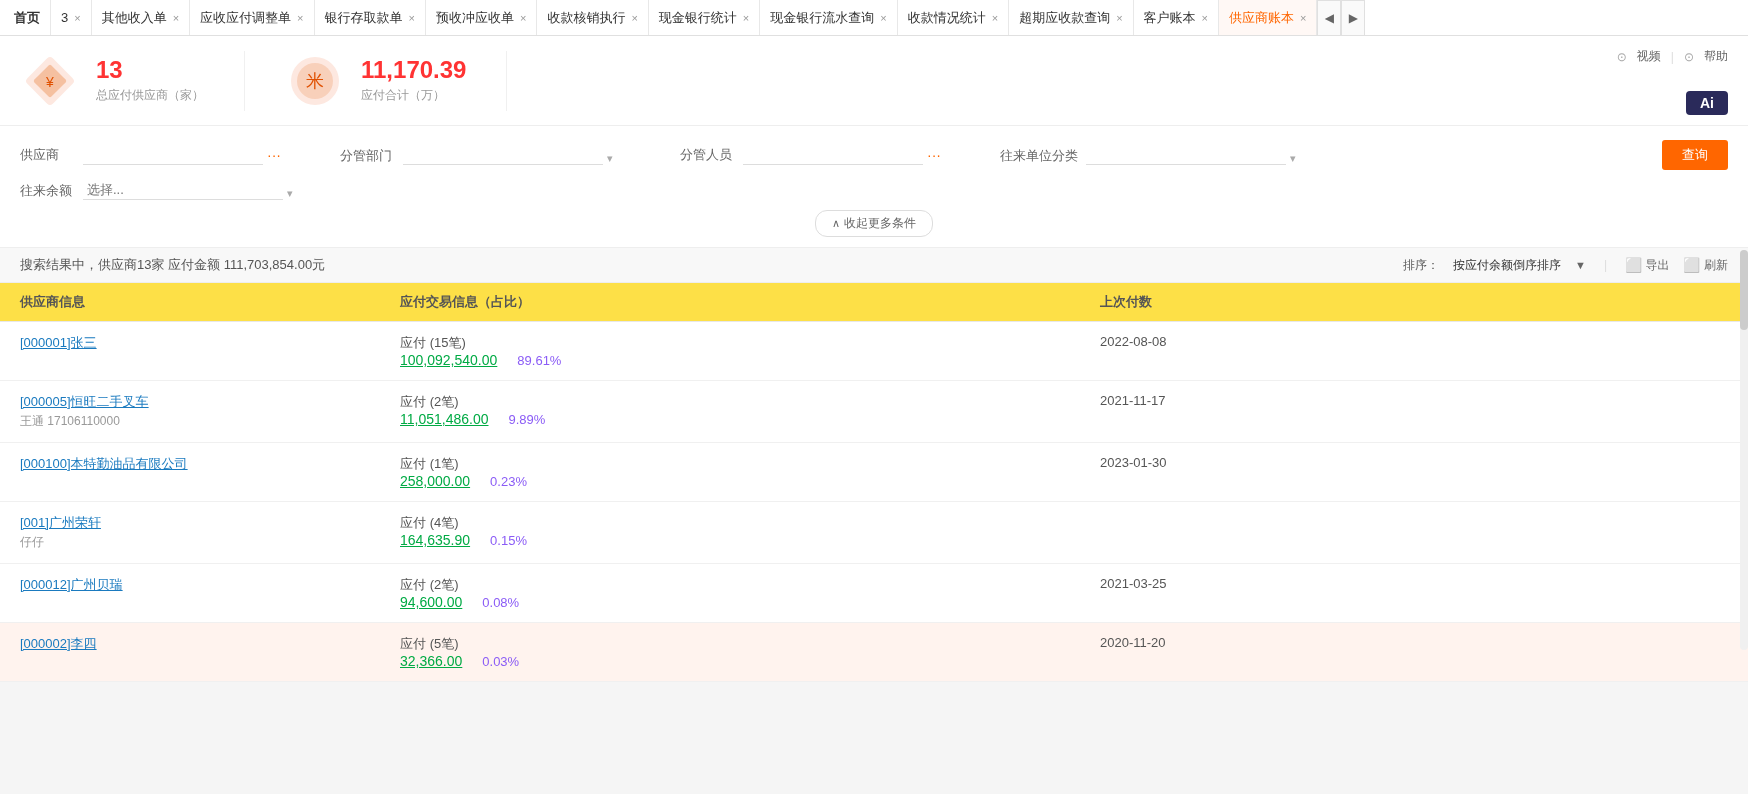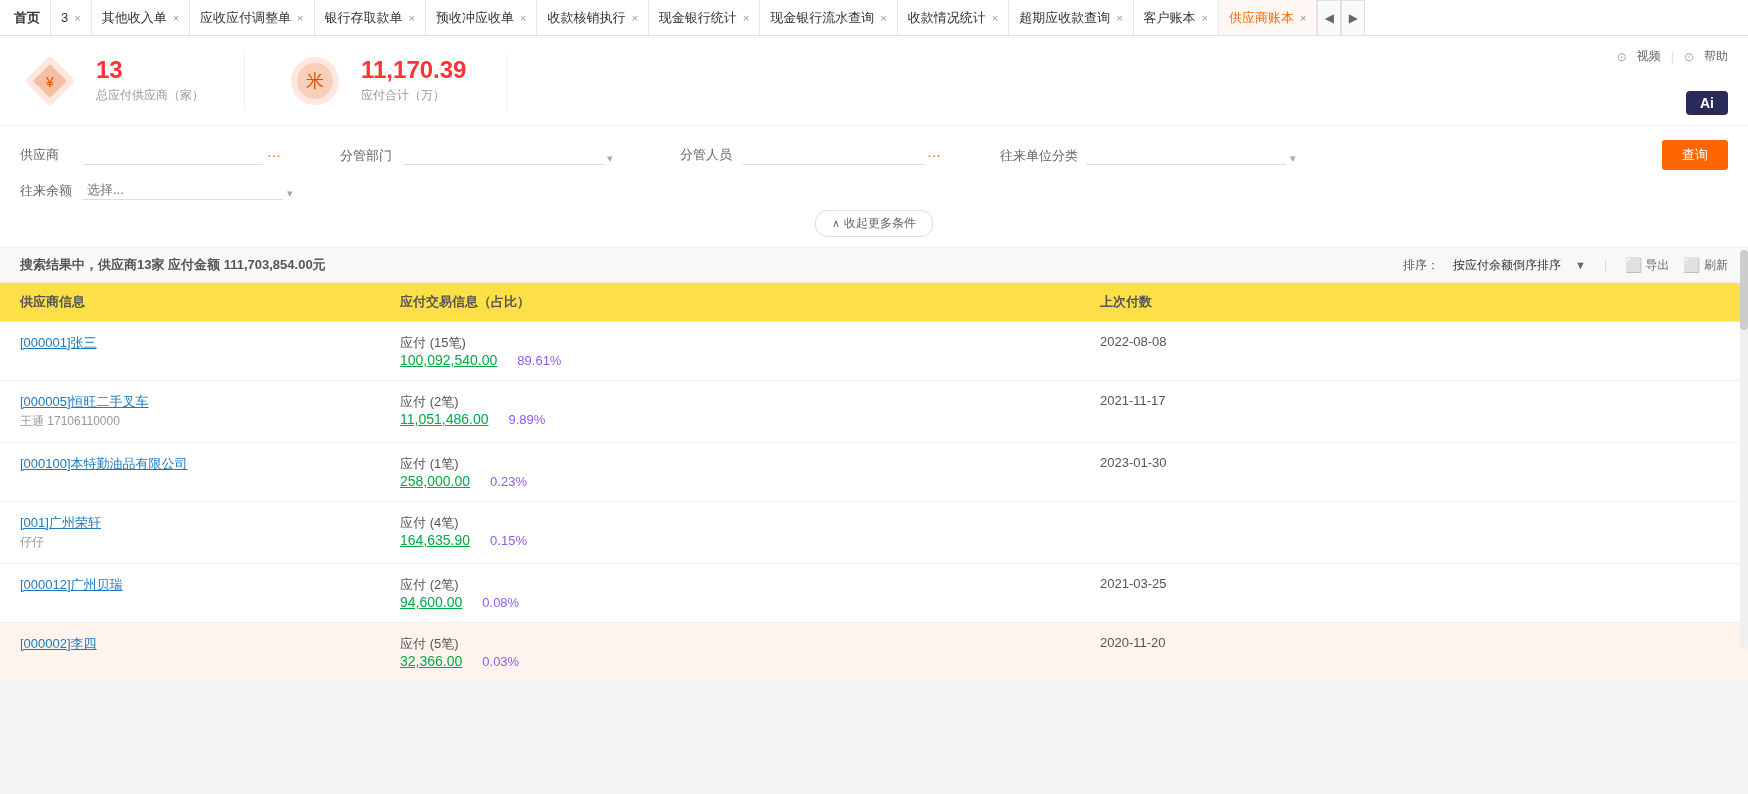--- a/index.html
+++ b/index.html
@@ -205,21 +205,21 @@
 
     
     .result-bar {
       background: #f8f8f8;
       padding: 8px 20px;
       border-bottom: 1px solid #eee;
       display: flex;
       align-items: center;
       justify-content: space-between;
     }
-    .result-text { font-size: 13px; color: #555; font-weight: bold; }
+    .result-text { font-size: 13px; color: #555; }
     .result-actions {
       display: flex;
       align-items: center;
       gap: 14px;
       font-size: 12px;
       color: #666;
     }
     .result-actions .sort-label { color: #555; }
     .result-actions .sort-value { color: #333; cursor: pointer; }
     .result-actions .action-btn {

